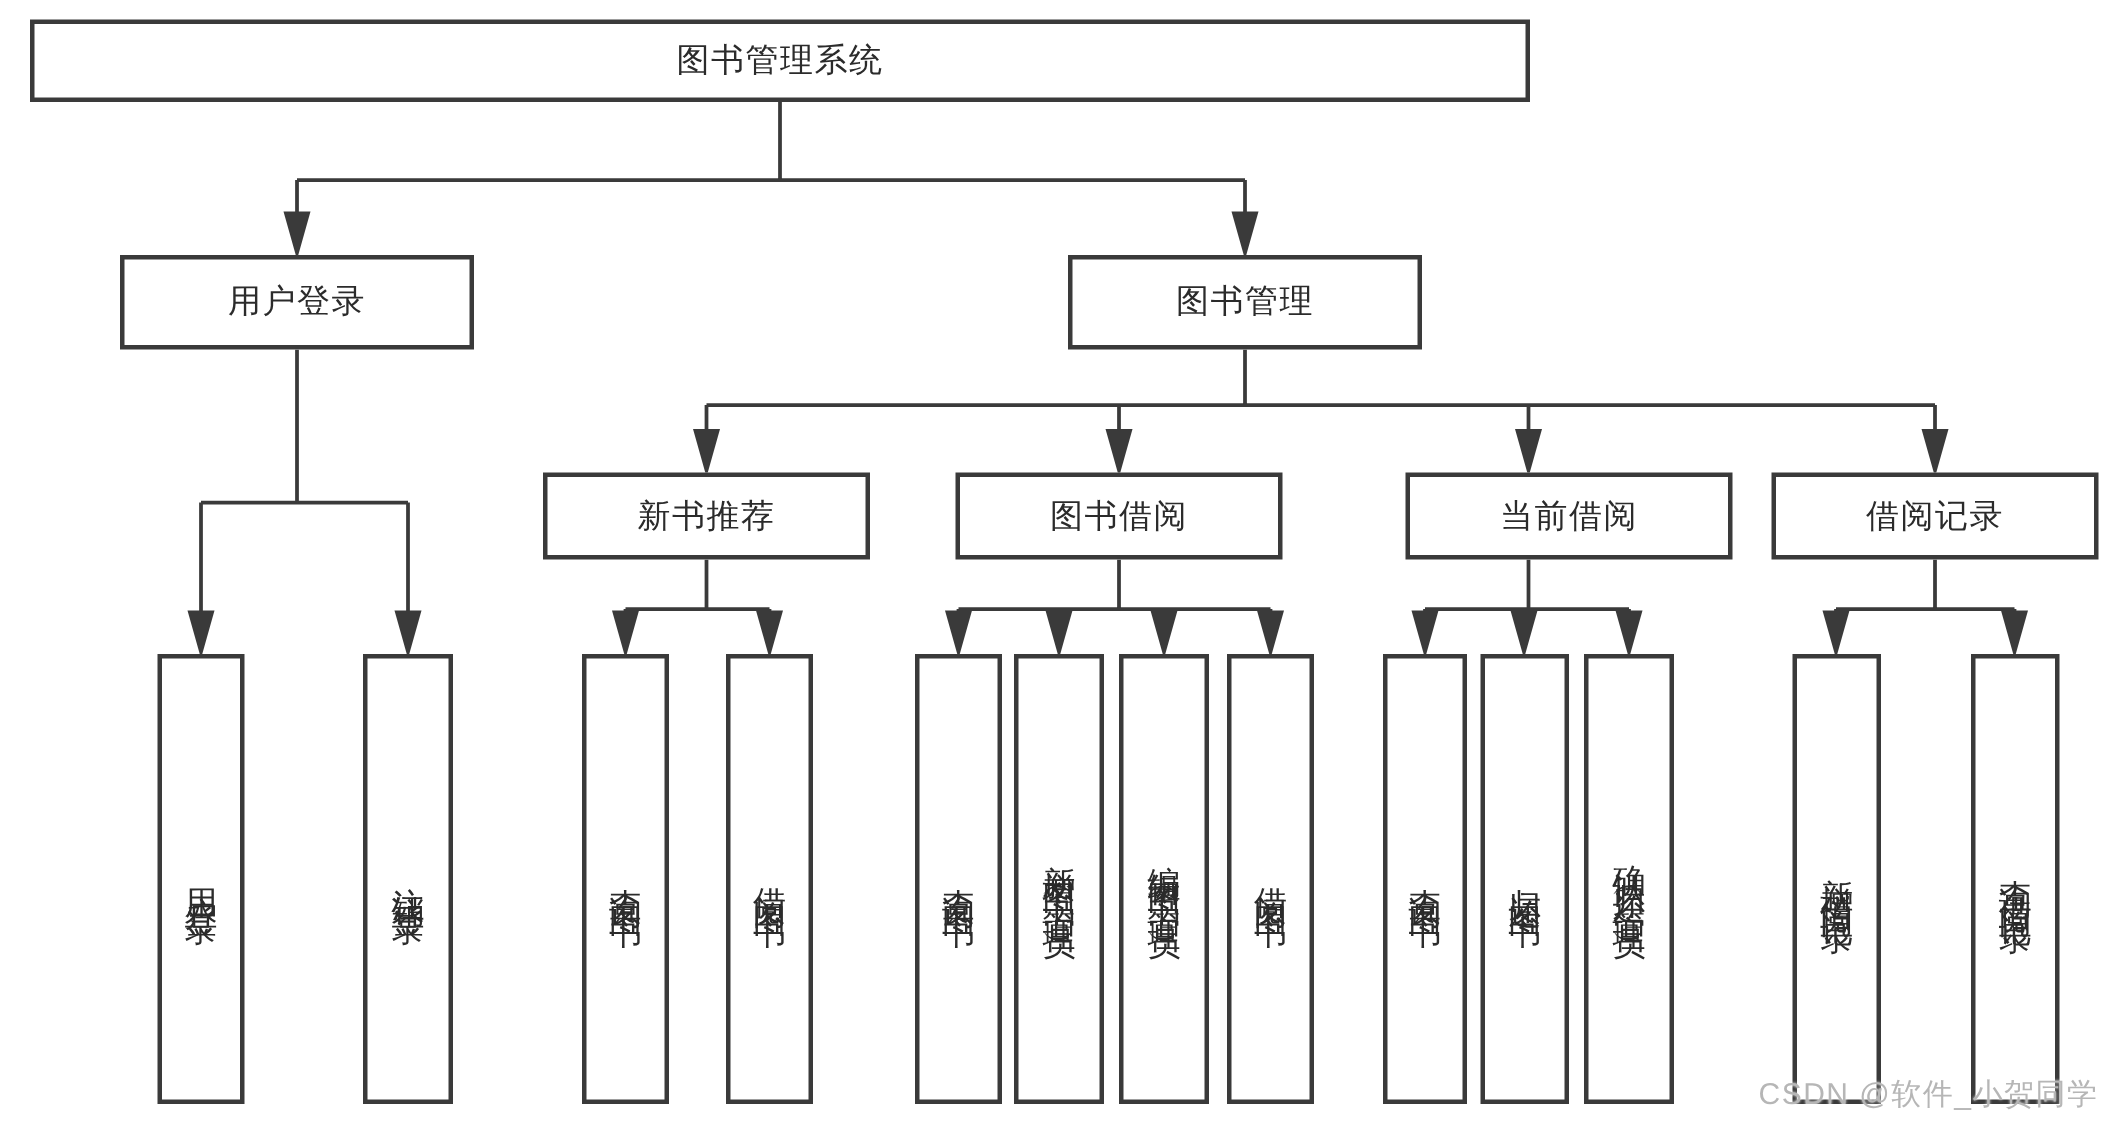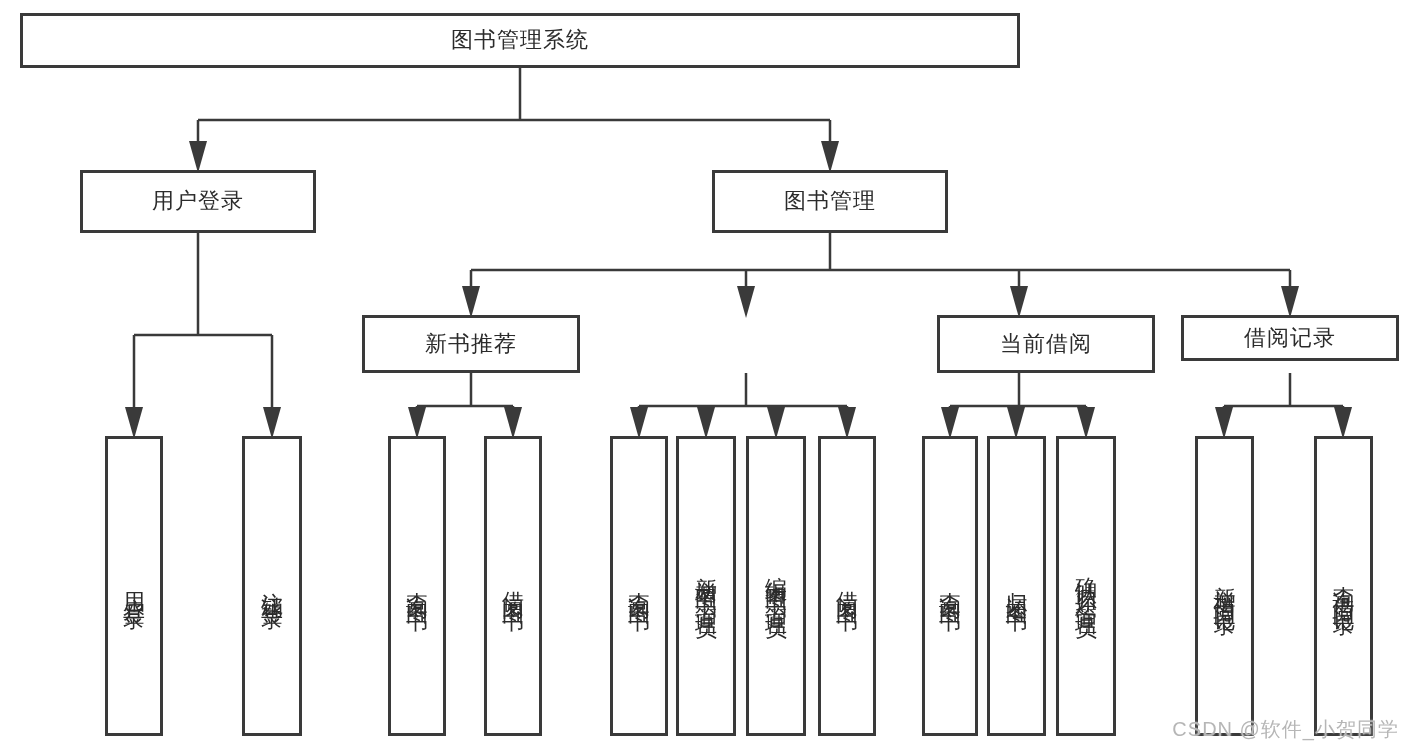--- a/index.html
+++ b/index.html
@@ -91,22 +91,23 @@
     <polygon points="1215,407 1233,407 1224,439" fill="#3a3a3a"></polygon>
     <polygon points="1334,407 1352,407 1343,439" fill="#3a3a3a"></polygon>
   </svg>
 
   <div class="box h" style="left:20px; top:13px; width:1000px; height:55px;">图书管理系统</div>
 
   <div class="box h" style="left:80px; top:170px; width:236px; height:63px;">用户登录</div>
   <div class="box h" style="left:362px; top:315px; width:218px; height:58px;">新书推荐</div>
 
   <div class="box h" style="left:712px; top:170px; width:236px; height:63px;">图书管理</div>
+  <div class="box h" style="left:637px; top:315px; width:218px; height:58px;">图书借阅</div>
   <div class="box h" style="left:937px; top:315px; width:218px; height:58px;">当前借阅</div>
-  <div class="box h" style="left:1181px; top:315px; width:218px; height:46px;">借阅记录</div>
+  <div class="box h" style="left:1181px; top:315px; width:218px; height:58px;">借阅记录</div>
 
   <div class="box v" style="left:105px; top:436px; width:58px; height:300px;">用户登录</div>
   <div class="box v" style="left:242px; top:436px; width:60px; height:300px;">注销登录</div>
 
   <div class="box v" style="left:388px; top:436px; width:58px; height:300px;">查询图书</div>
   <div class="box v" style="left:484px; top:436px; width:58px; height:300px;">借阅图书</div>
 
   <div class="box v" style="left:610px; top:436px; width:58px; height:300px;">查询图书</div>
   <div class="box v" style="left:676px; top:436px; width:60px; height:300px;">新增图书（管理员）</div>
   <div class="box v" style="left:746px; top:436px; width:60px; height:300px;">编辑图书（管理员）</div>

